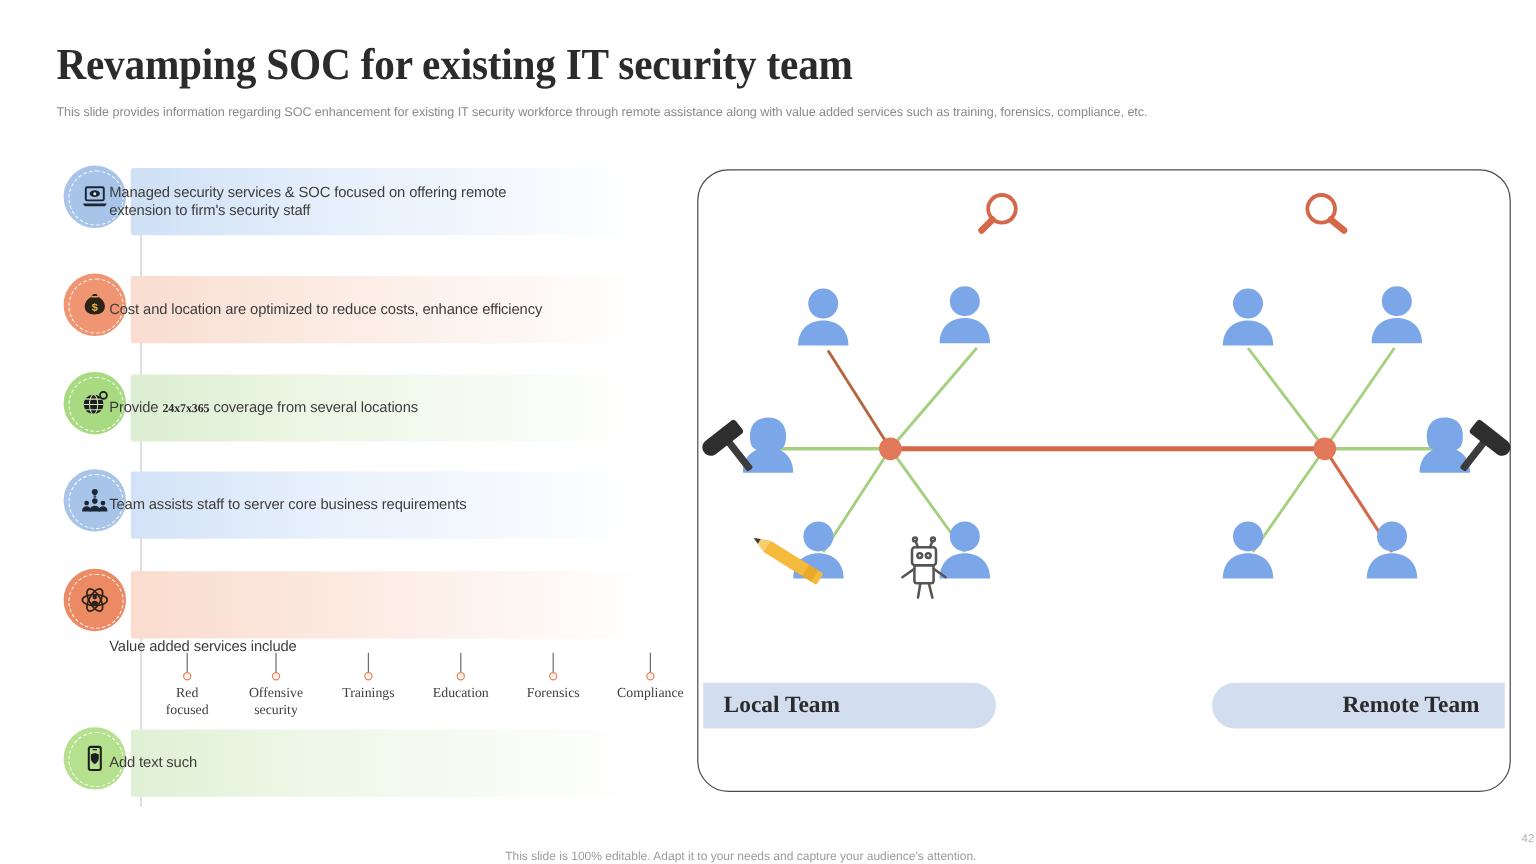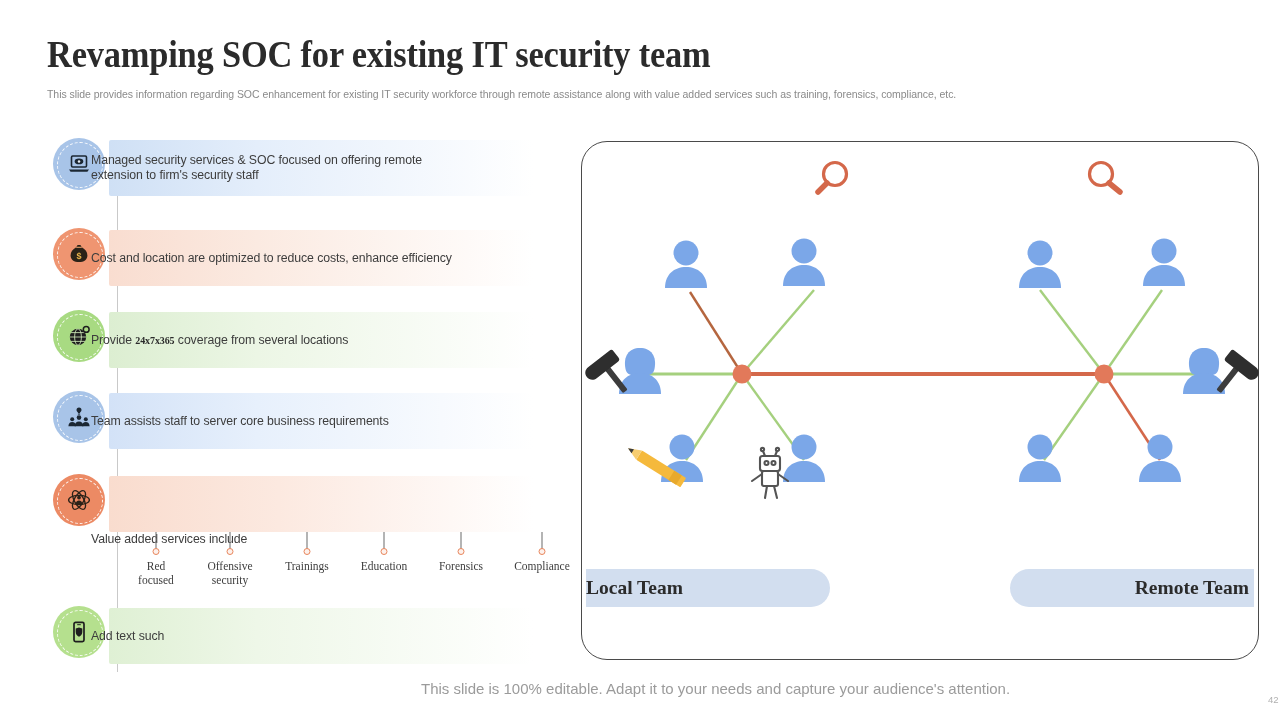--- a/index.html
+++ b/index.html
@@ -80,21 +80,21 @@
   }
   .node.n-blue   { background: #a8c4e8; }
   .node.n-orange { background: #ef9571; }
   .node.n-green  { background: #a8da82; }
   .node.n-blue2  { background: #a8c4e8; }
   .node.n-orange2{ background: #ec8a64; }
   .node.n-green2 { background: #b5e08e; }
   .node svg { position: relative; z-index: 2; }
 
   
-  .subitems { position: absolute; left: 56px; top: 56px; width: 440px; height: 70px; }
+  .subitems { position: absolute; left: 56px; top: 68px; width: 440px; height: 70px; }
   .subitem { position: absolute; top: 0; width: 86px; text-align: center; }
   .stem {
     position: absolute; left: 50%; top: 0; transform: translateX(-50%);
     width: 1px; height: 17px; background: #6b6b6b;
   }
   .dot {
     position: absolute; left: 50%; top: 16px; transform: translateX(-50%);
     width: 7px; height: 7px; border-radius: 50%;
     border: 1.3px solid #e8865c; background: #fdf1ec;
   }
@@ -116,29 +116,29 @@
   .banner {
     position: absolute; bottom: 52px;
     height: 38px; width: 244px;
     background: #d2deef;
     display: flex; align-items: center;
   }
   .banner span {
     font-family: "Liberation Serif", serif;
     font-weight: bold; font-size: 19.5px; color: #2b2b2b;
   }
-  .banner.local  { left: 4px;  border-radius: 0 19px 19px 0; justify-content: flex-start; }
-  .banner.remote { right: 4px; border-radius: 19px 0 0 19px; padding-right: 5px; justify-content: flex-end; }
+  .banner.local  { left: 4px;  border-radius: 0 19px 19px 0; padding-left: 17px; justify-content: flex-start; }
+  .banner.remote { right: 4px; border-radius: 19px 0 0 19px; padding-right: 21px; justify-content: flex-end; }
 
   .diagram { position: absolute; left: 0; top: 0; width: 678px; height: 519px; }
 
   
   .footer-note {
-    position: absolute; left: 404px; top: 680px;
-    font-size: 15px; color: #9b9b9b; white-space: nowrap;
+    position: absolute; left: 404px; top: 709px;
+    font-size: 10px; color: #9b9b9b; white-space: nowrap;
   }
   .page-num {
     position: absolute; left: 1251px; top: 694px;
     font-size: 9.5px; color: #b0b0b0;
   }
 </style>
 </head>
 <body>
 
 <div class="slide">

